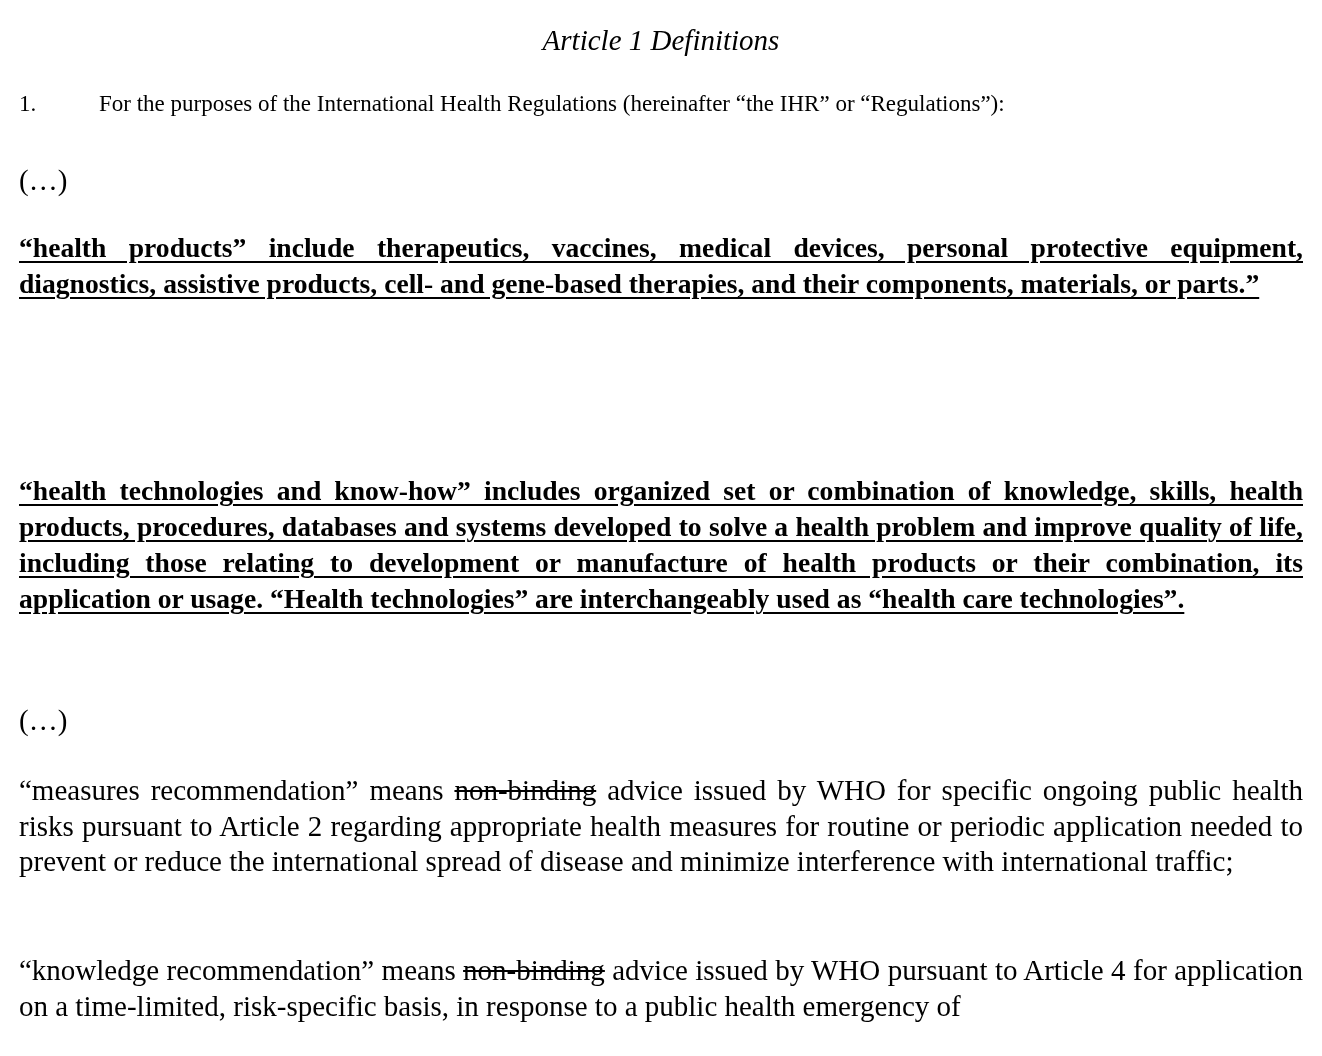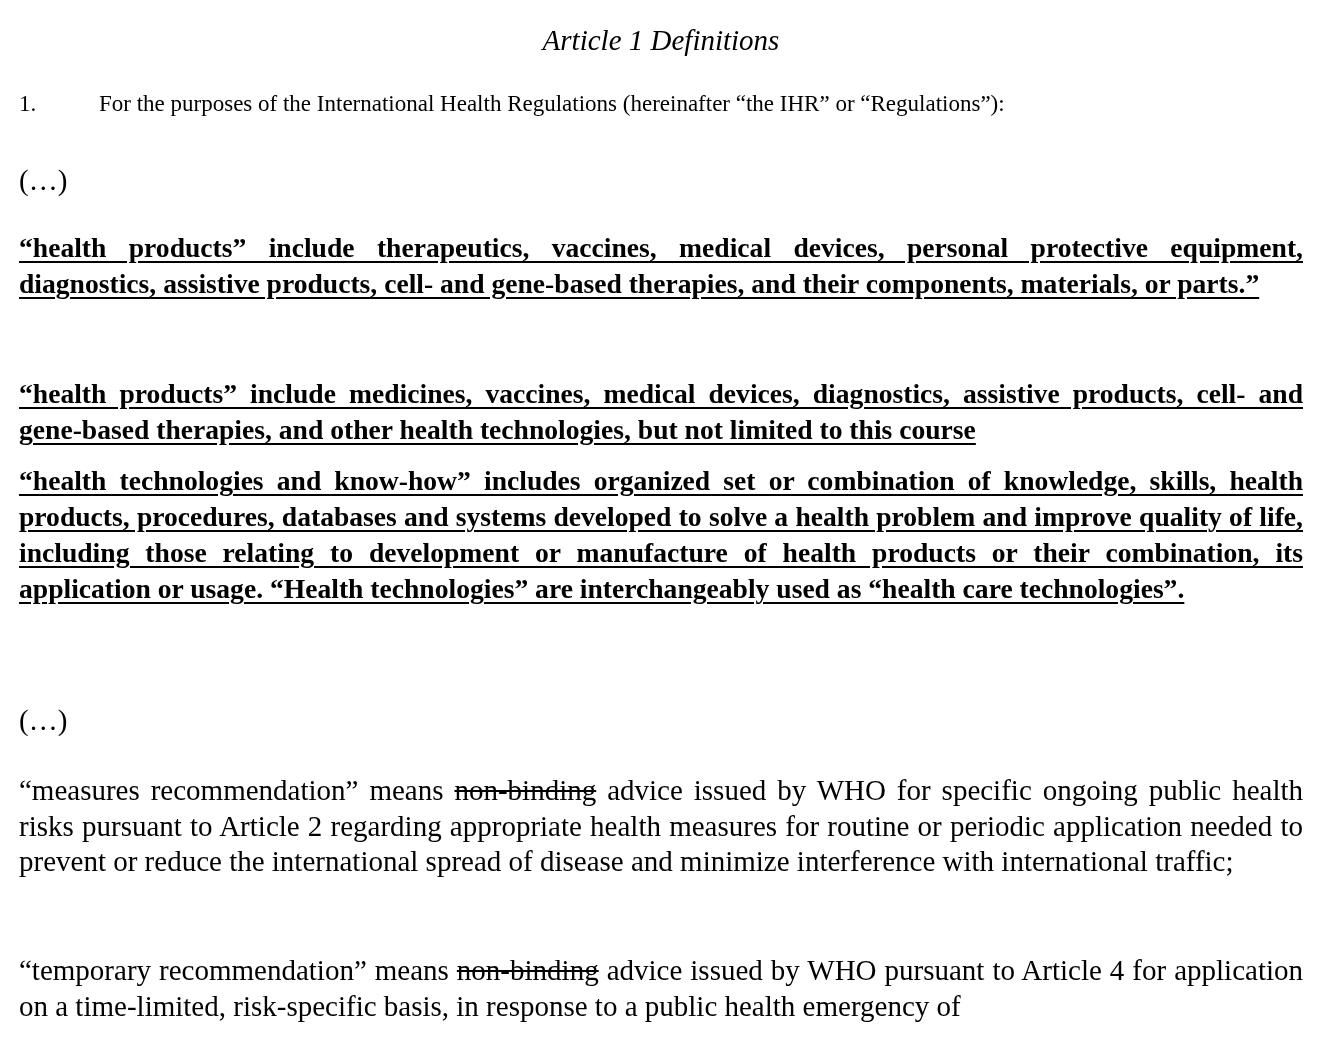--- a/index.html
+++ b/index.html
@@ -41,31 +41,28 @@
   <div class="numbered">
     <span class="num">1.</span><span>For the purposes of the International Health Regulations (hereinafter “the IHR” or “Regulations”):</span>
   </div>
 
   <div class="ellipsis" style="top:160px;">(…)</div>
 
   <div class="para bold" style="top:230px;">
     <span class="u">“health products” include therapeutics, vaccines, medical devices, personal protective equipment, diagnostics, assistive products, cell- and gene-based therapies, and their components, materials, or parts.”</span>
   </div>
 
-  <div class="para bold" style="top:376px;">
-    <span class="u">“health products” include medicines, vaccines, medical devices, diagnostics, assistive products, cell- and gene-based therapies, and other health technologies, but not limited to this course</span>
-  </div>
 
-  <div class="para bold" style="top:463px;">
+  <div class="para bold" style="top:473px;">
     <span class="u">“health technologies and know-how” includes organized set or combination of knowledge, skills, health products, procedures, databases and systems developed to solve a health problem and improve quality of life, including those relating to development or manufacture of health products or their combination, its application or usage. “Health technologies” are interchangeably used as “health care technologies”.</span>
   </div>
 
   <div class="ellipsis" style="top:700px;">(…)</div>
 
   <div class="para regular" style="top:773px;">
     <span>“measures recommendation” means </span><span class="strike">non-binding</span><span> advice issued by WHO for specific ongoing public health risks pursuant to Article 2 regarding appropriate health measures for routine or periodic application needed to prevent or reduce the international spread of disease and minimize interference with international traffic;</span>
   </div>
 
   <div class="para regular" style="top:953px;">
-    <span>“temporary recommendation” means </span><span class="strike">non-binding</span><span> advice issued by WHO pursuant to Article 4 for application on a time-limited, risk-specific basis, in response to a public health emergency of</span>
+    <span>“knowledge recommendation” means </span><span class="strike">non-binding</span><span> advice issued by WHO pursuant to Article 4 for application on a time-limited, risk-specific basis, in response to a public health emergency of</span>
   </div>
 
 </div>
 
 </body></html>

